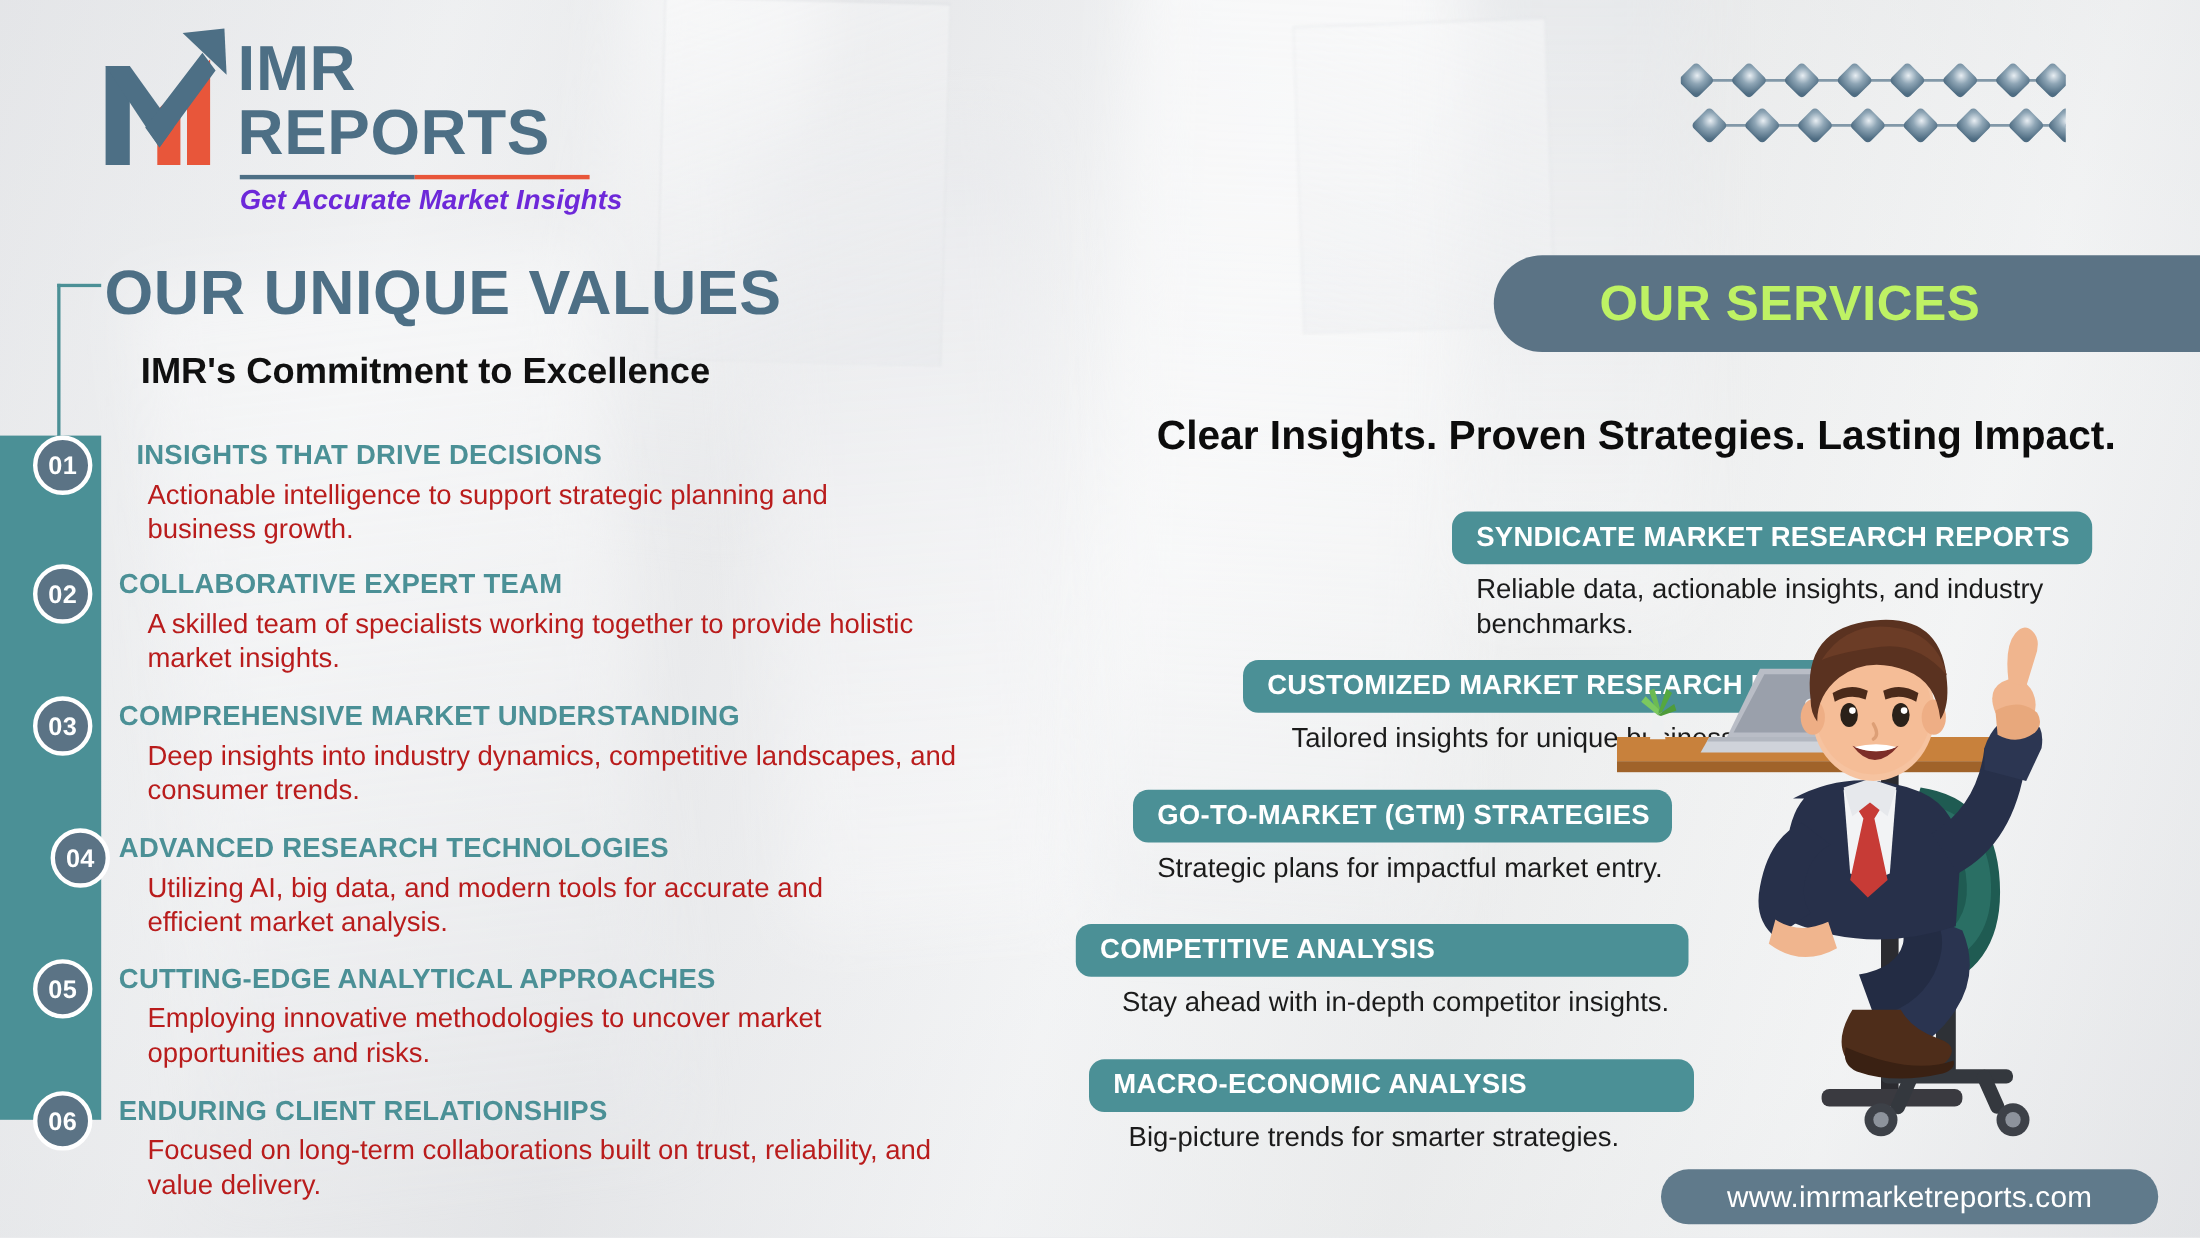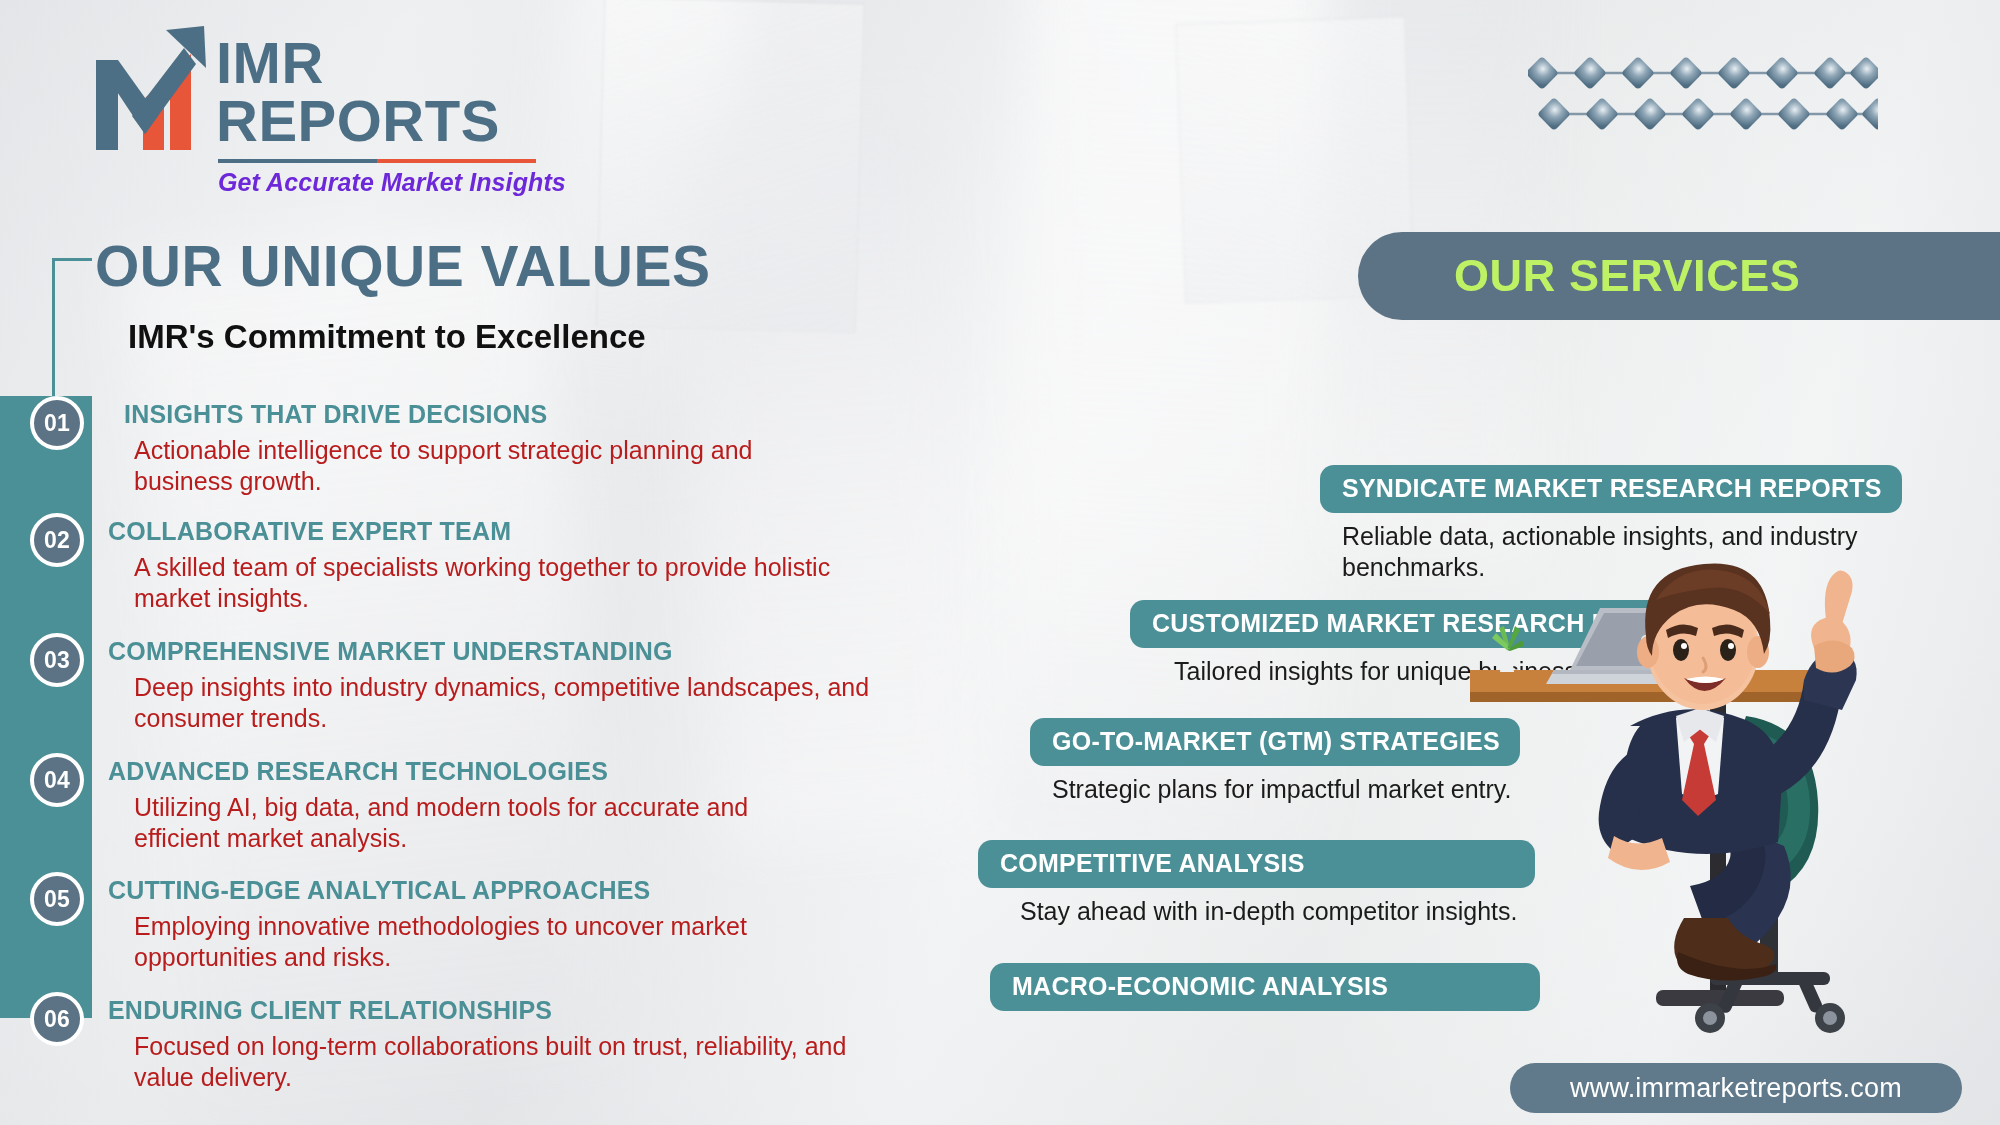--- a/index.html
+++ b/index.html
@@ -249,21 +249,21 @@
         <div class="item-desc" style="left:134px; top:552px; width:705px;">A skilled team of specialists working together to provide holistic market insights.</div>
       </div>
 
       <div class="item">
         <div class="badge" style="left:30px; top:633px;">03</div>
         <div class="item-title" style="left:108px; top:637px;">COMPREHENSIVE MARKET UNDERSTANDING</div>
         <div class="item-desc" style="left:134px; top:672px; width:760px;">Deep insights into industry dynamics, competitive landscapes, and consumer trends.</div>
       </div>
 
       <div class="item">
-        <div class="badge" style="left:30px; top:753px;">04</div>
+        <div class="badge" style="left:46px; top:753px;">04</div>
         <div class="item-title" style="left:108px; top:757px;">ADVANCED RESEARCH TECHNOLOGIES</div>
         <div class="item-desc" style="left:134px; top:792px; width:700px;">Utilizing AI, big data, and modern tools for accurate and efficient market analysis.</div>
       </div>
 
       <div class="item">
         <div class="badge" style="left:30px; top:872px;">05</div>
         <div class="item-title" style="left:108px; top:876px;">CUTTING-EDGE ANALYTICAL APPROACHES</div>
         <div class="item-desc" style="left:134px; top:911px; width:700px;">Employing innovative methodologies to uncover market opportunities and risks.</div>
       </div>
 
@@ -273,20 +273,21 @@
         <div class="item-desc" style="left:134px; top:1031px; width:745px;">Focused on long-term collaborations built on trust, reliability, and value delivery.</div>
       </div>
 
     </div>
   </div>
 
   <div class="services-banner">
     <span>OUR SERVICES</span>
   </div>
 
+  <div class="svc-tag">Clear Insights. Proven Strategies. Lasting Impact.</div>
 
   <div class="svc" style="left:1320px; top:465px;">
     <div class="svc-head">SYNDICATE MARKET RESEARCH REPORTS</div>
     <div class="svc-body" style="width:560px; margin-left:22px;">Reliable data, actionable insights, and industry benchmarks.</div>
   </div>
 
   <div class="svc" style="left:1130px; top:600px;">
     <div class="svc-head">CUSTOMIZED MARKET RESEARCH REPORTS</div>
     <div class="svc-body" style="margin-left:44px;">Tailored insights for unique business needs.</div>
   </div>
@@ -296,20 +297,21 @@
     <div class="svc-body" style="margin-left:22px;">Strategic plans for impactful market entry.</div>
   </div>
 
   <div class="svc" style="left:978px; top:840px;">
     <div class="svc-head" style="padding-right:230px;">COMPETITIVE ANALYSIS</div>
     <div class="svc-body" style="margin-left:42px;">Stay ahead with in-depth competitor insights.</div>
   </div>
 
   <div class="svc" style="left:990px; top:963px;">
     <div class="svc-head" style="padding-right:152px;">MACRO-ECONOMIC ANALYSIS</div>
+    <div class="svc-body" style="margin-left:36px;">Big-picture trends for smarter strategies.</div>
   </div>
 
   <div class="illus">
     <svg viewBox="0 0 530 560" width="530" height="560">
 
       <rect x="-60" y="150" width="430" height="22" rx="3" fill="#c8813c"></rect>
       <rect x="-60" y="172" width="430" height="10" fill="#a0632a"></rect>
 
       <rect x="240" y="182" width="16" height="300" fill="#2b2b30"></rect>
       <rect x="186" y="470" width="128" height="16" rx="7" fill="#3a3a40"></rect>

